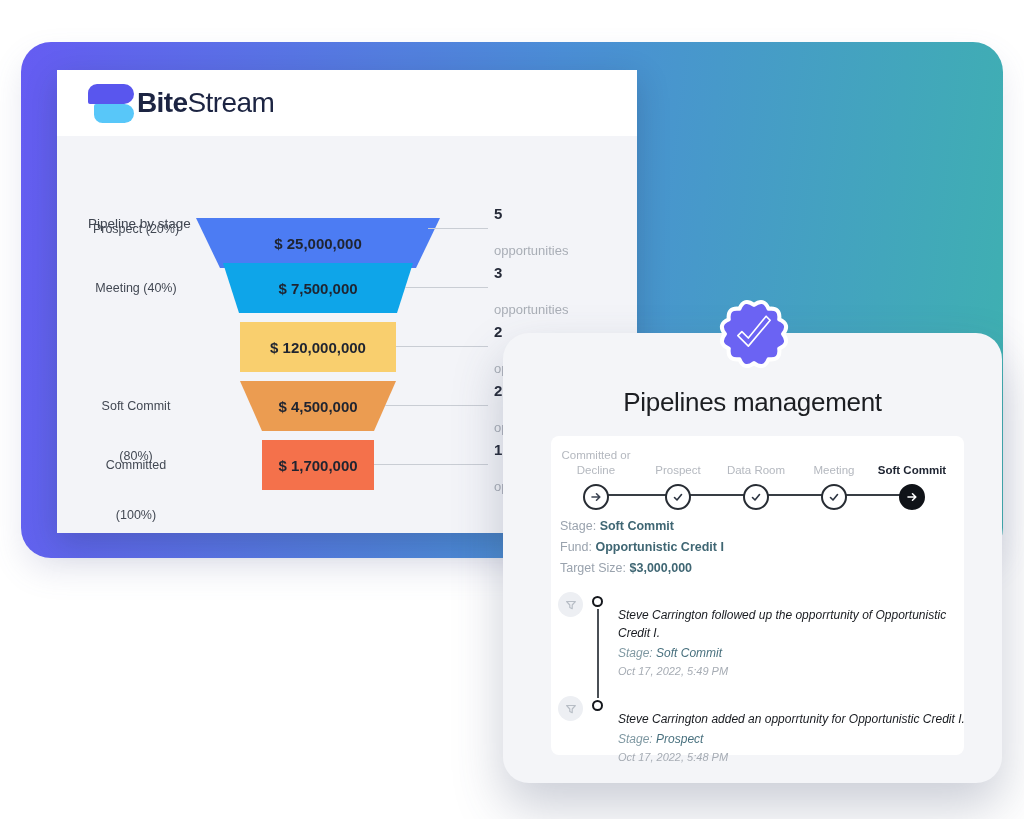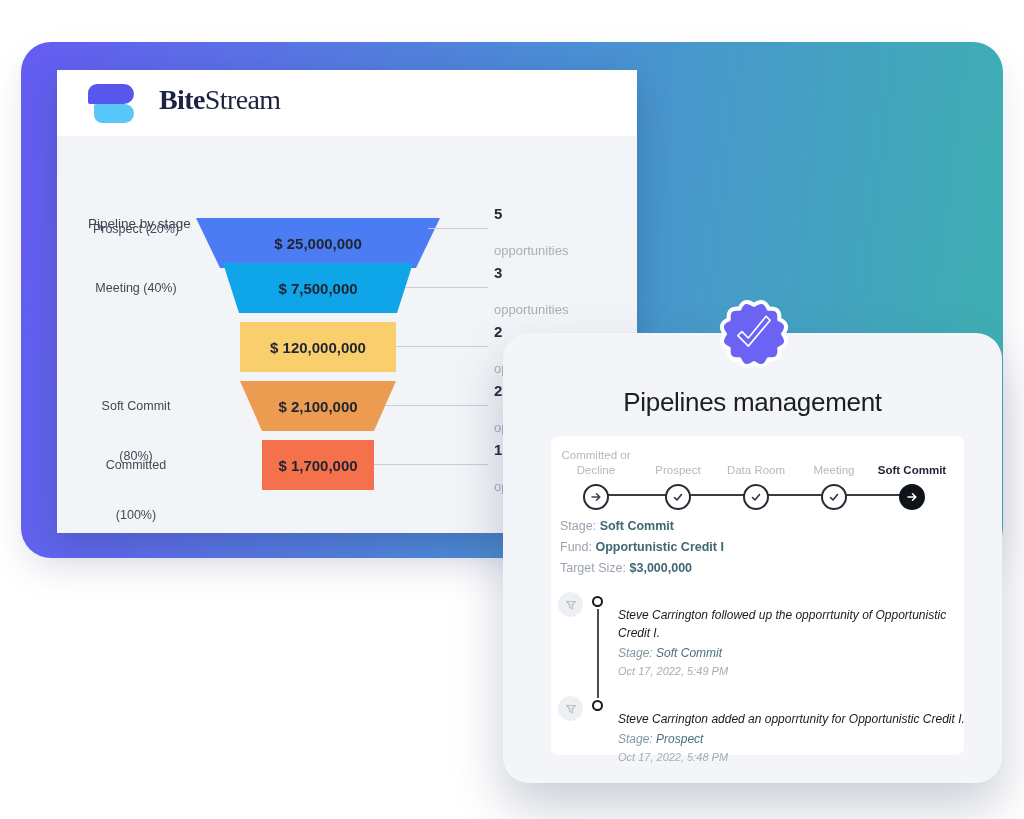--- a/index.html
+++ b/index.html
@@ -9,21 +9,21 @@
   
   .gradient-card{position:absolute;left:21px;top:42px;width:982px;height:516px;border-radius:30px;
     background:linear-gradient(97deg,#655cf2 0%,#4b8ed6 52%,#3eb1b0 100%);
     box-shadow:0 14px 30px rgba(100,110,160,.15);}
 
   
   .card1{position:absolute;left:57px;top:70px;width:580px;height:463px;background:#f3f4f8;
     box-shadow:0 10px 30px rgba(28,36,66,.22);z-index:2;}
   .card1-header{position:absolute;left:0;top:0;width:580px;height:66px;background:#ffffff;
     display:flex;align-items:center;padding-left:31px;box-sizing:border-box;}
-  .logo{display:flex;gap:25px;font-family:Liberation Serif, serif;}
+  .logo{display:flex;align-items:center;gap:3px;}
   .logo-mark{position:relative;width:46px;height:39px;}
   .logo-pill-top{position:absolute;left:0;top:0;width:46px;height:20px;border-radius:9px 10px 10px 2px;}
   .logo-pill-bottom{position:absolute;left:6px;top:20px;width:40px;height:19px;border-radius:2px 10px 10px 9px;}
   .logo-text{font-size:28px;letter-spacing:-.6px;color:#1c2442;}
   .logo-text b{font-weight:700;}
   .card1-title{position:absolute;left:31px;top:146px;font-size:13.5px;color:#3f4550;}
 
   .rows{position:absolute;left:31px;top:134px;width:549px;}
   .frow{position:relative;width:549px;height:50px;margin-bottom:9px;}
   .flabel{position:absolute;left:0;top:0;width:96px;height:50px;line-height:50px;font-size:12.5px;color:#424853;text-align:center;}
@@ -141,21 +141,21 @@
           </div>
         <div class="connector"></div>
         <div class="fcount">
           <span class="cnum">2</span>
           <span class="clabel">opportunities</span>
         </div>
       </div>
       <div class="frow">
         <div class="flabel">Soft Commit (80%)</div>
         <div class="fbar" style="background: rgb(235, 156, 81);">
-            <span>$ 2,100,000</span>
+            <span>$ 4,500,000</span>
           </div>
         <div class="connector"></div>
         <div class="fcount">
           <span class="cnum">2</span>
           <span class="clabel">opportunities</span>
         </div>
       </div>
       <div class="frow">
         <div class="flabel">Committed (100%)</div>
         <div class="fbar" style="background: rgb(244, 113, 75);">

